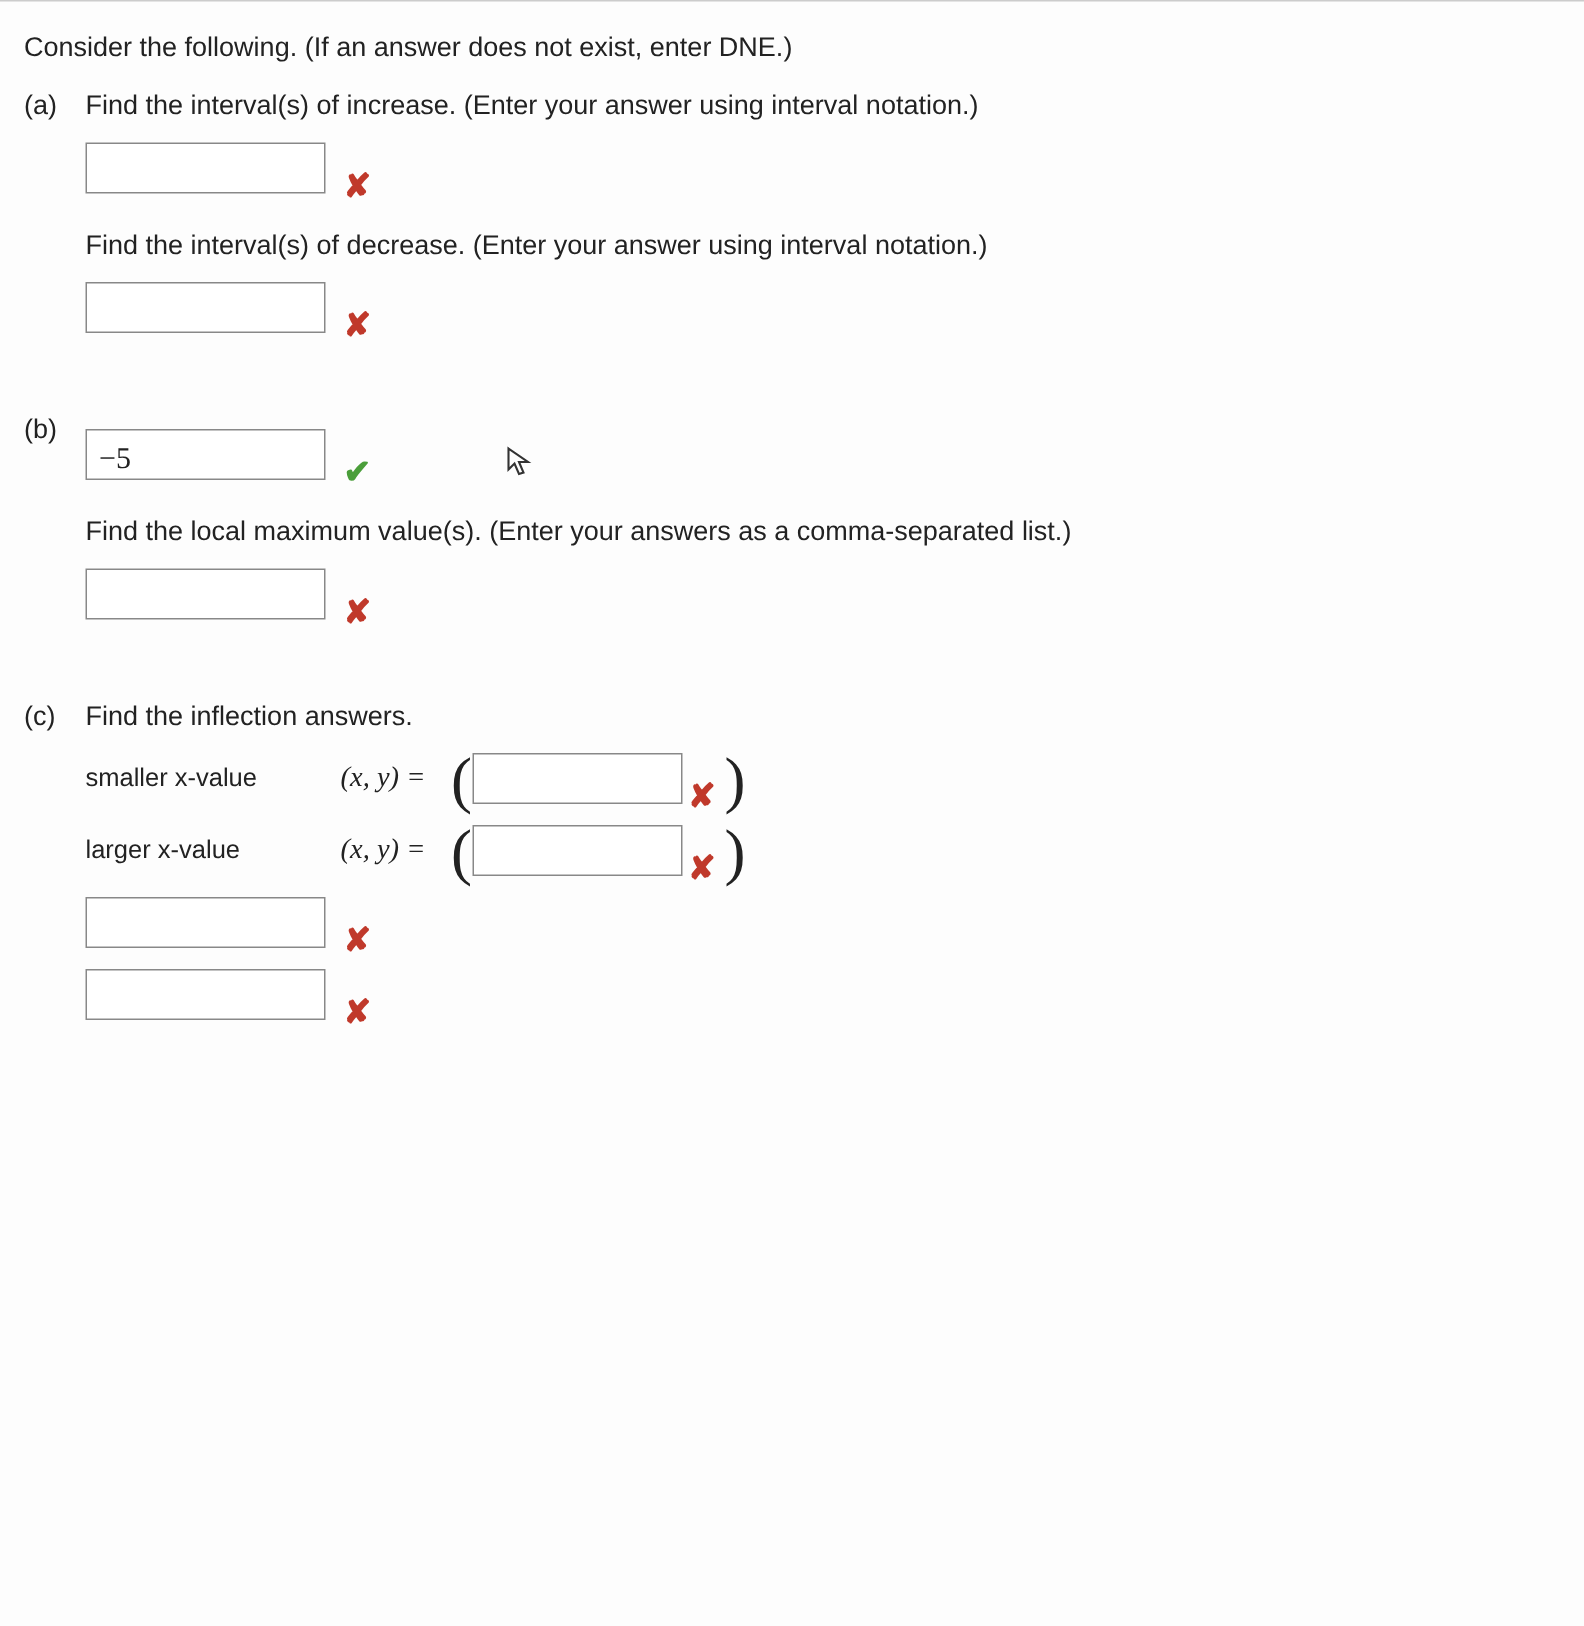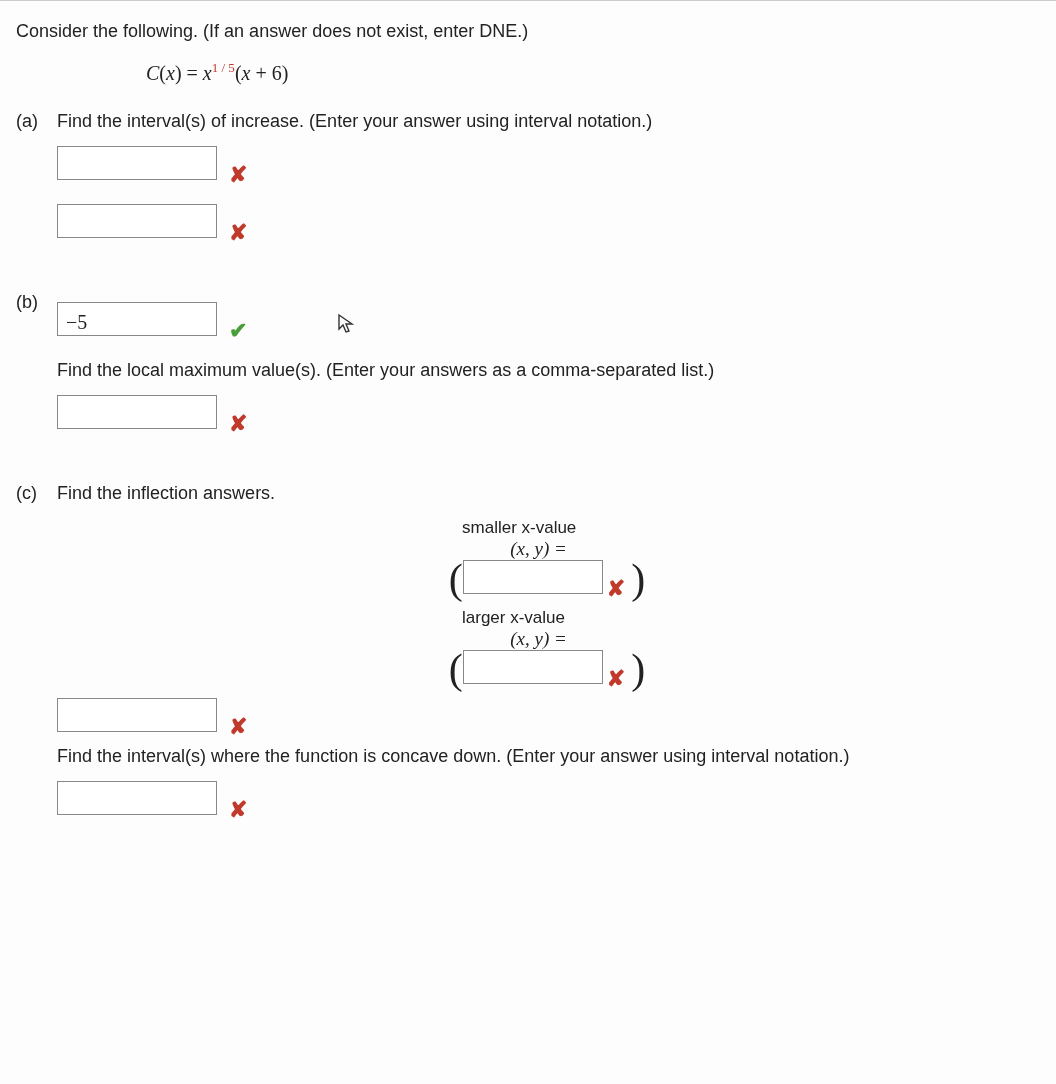--- a/index.html
+++ b/index.html
@@ -76,21 +76,20 @@
     vertical-align: bottom;
     position: relative;
     top: 8px;
   }
   .mark.wrong { color: #c0392b; }
   .mark.correct { color: #4a9e3a; }
   .inflect-row {
     display: flex;
     align-items: center;
     margin: 14px 0;
-    flex-direction: column;
   }
   .inflect-label {
     width: 170px;
     font-size: 17px;
   }
   .xy {
     font-family: Georgia, serif;
     font-style: italic;
     font-size: 19px;
     margin-right: 17px;
@@ -119,33 +118,30 @@
     top: 4px;
   }
 </style>
 </head>
 <body>
 
 <div class="page">
 
   <div class="intro">Consider the following. (If an answer does not exist, enter DNE.)</div>
 
-  <div class="formula">
-    <span class="c">C</span><span class="plain">(</span><span>x</span><span class="plain">)</span>
-    <span class="plain"> = </span><span>x</span><sup><span class="frac-num">1 / 5</span></sup><span class="plain">(</span><span>x</span><span class="plain"> + 6)</span>
-  </div>
 
   <div class="part">
     <span class="part-label">(a)</span>
     <span class="part-body">
       <div class="question-line">Find the interval(s) of increase. (Enter your answer using interval notation.)</div>
       <div class="answer-row">
         <span class="input-box"></span>
         <span class="mark wrong">✘</span>
       </div>
+      <div class="question-line">Find the interval(s) of decrease. (Enter your answer using interval notation.)</div>
       <div class="answer-row">
         <span class="input-box"></span>
         <span class="mark wrong">✘</span>
       </div>
     </span>
   </div>
 
   <div class="part">
     <span class="part-label">(b)</span>
     <span class="part-body">
@@ -195,21 +191,20 @@
           <span class="mark wrong">✘</span>
           <span class="bigparen">)</span>
         </span>
       </div>
 
       <div class="answer-row tight">
         <span class="input-box"></span>
         <span class="mark wrong">✘</span>
       </div>
 
-      <div class="question-line">Find the interval(s) where the function is concave down. (Enter your answer using interval notation.)</div>
       <div class="answer-row tight">
         <span class="input-box"></span>
         <span class="mark wrong">✘</span>
       </div>
     </span>
   </div>
 
 </div>
 
 </body></html>

